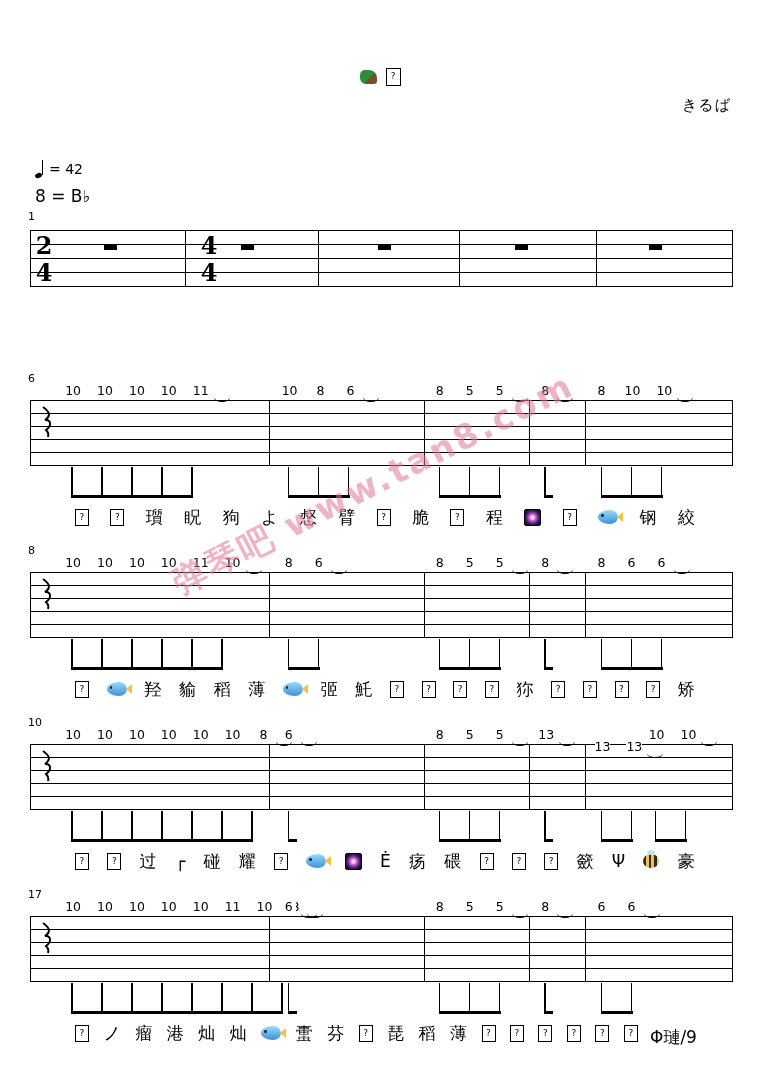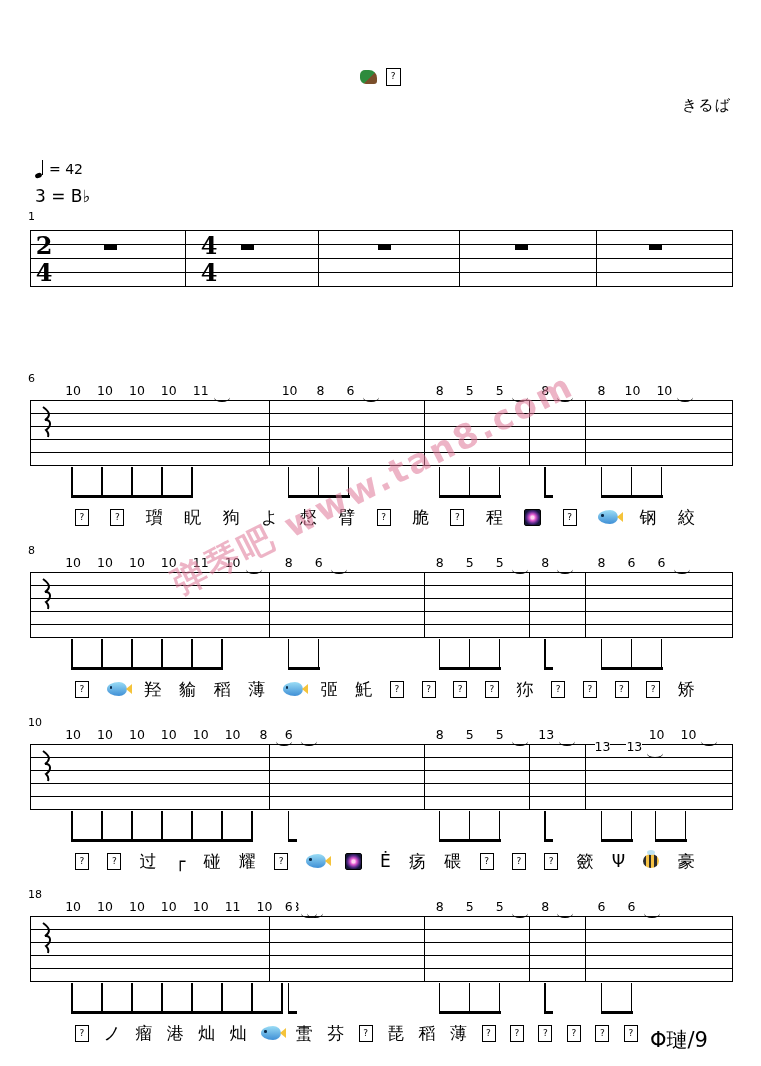--- a/index.html
+++ b/index.html
@@ -72,41 +72,41 @@
         background:radial-gradient(circle at 50% 50%,#ffd3f2 0 14%,#e05ad0 30%,#5a2a8a 55%,#141538 75%);}
   .icon-bee{width:16px;height:14px;border-radius:50%;
         background:repeating-linear-gradient(90deg,#2b2b2b 0 2.5px,#f6c244 2.5px 5.5px);}
   .icon-bee::before{content:"";position:absolute;top:-4px;left:4px;width:8px;height:5px;
         border-radius:50%;background:#bfe3f2;}
 
   
   .watermark{position:absolute;left:185px;top:560px;width:540px;transform:rotate(-27deg);
         transform-origin:left bottom;font-size:34px;font-weight:bold;letter-spacing:3px;
         opacity:0.55;pointer-events:none;z-index:5;}
-  .footer-page{position:absolute;left:650px;top:1026px;font-size:21px;}
+  .footer-page{position:absolute;left:650px;top:1026px;font-size:17px;}
 </style>
 </head>
 <body>
 
 <div class="page">
 
   <div class="title-row">
     <span class="icon-horse"></span>
     <span class="tofu title-tofu">?</span>
   </div>
   <div class="artist">きるば</div>
 
   <div class="tempo">
     <span class="qnote">
         <i class="qhead"></i>
         <i class="qstem"></i>
       </span>
     <span>= 42</span>
   </div>
-  <div class="key">3 = B♭</div>
+  <div class="key">8 = B♭</div>
 
   <div class="notation">
     <div class="nnum">1</div>
     <div class="nline" style="top:0"></div>
     <div class="nline" style="top:14px"></div>
     <div class="nline" style="top:28px"></div>
     <div class="nline" style="top:42px"></div>
     <div class="nline" style="top:56px"></div>
     <div class="nbar" style="left:0"></div>
     <div class="nbar" style="left:22%"></div>
@@ -433,21 +433,21 @@
         <span class="tofu">?</span>
         <span class="tofu">?</span>
         <span class="lchar">籨</span>
         <span class="lchar">Ψ</span>
         <span class="licon icon-bee"></span>
         <span class="lchar">豪</span>
       </div>
   </section>
 
   <section class="tab-system sys3" style="top:916px">
-    <div class="mnum">18</div>
+    <div class="mnum">17</div>
     <div class="staff">
         <div class="tline" style="top: 0px;"></div>
         <div class="tline" style="top: 13px;"></div>
         <div class="tline" style="top: 26px;"></div>
         <div class="tline" style="top: 39px;"></div>
         <div class="tline" style="top: 52px;"></div>
         <div class="tline" style="top: 65px;"></div>
         <div class="tbar" style="left: 0px;"></div>
         <div class="tbar" style="left: 34%;"></div>
         <div class="tbar" style="left: 56%;"></div>

